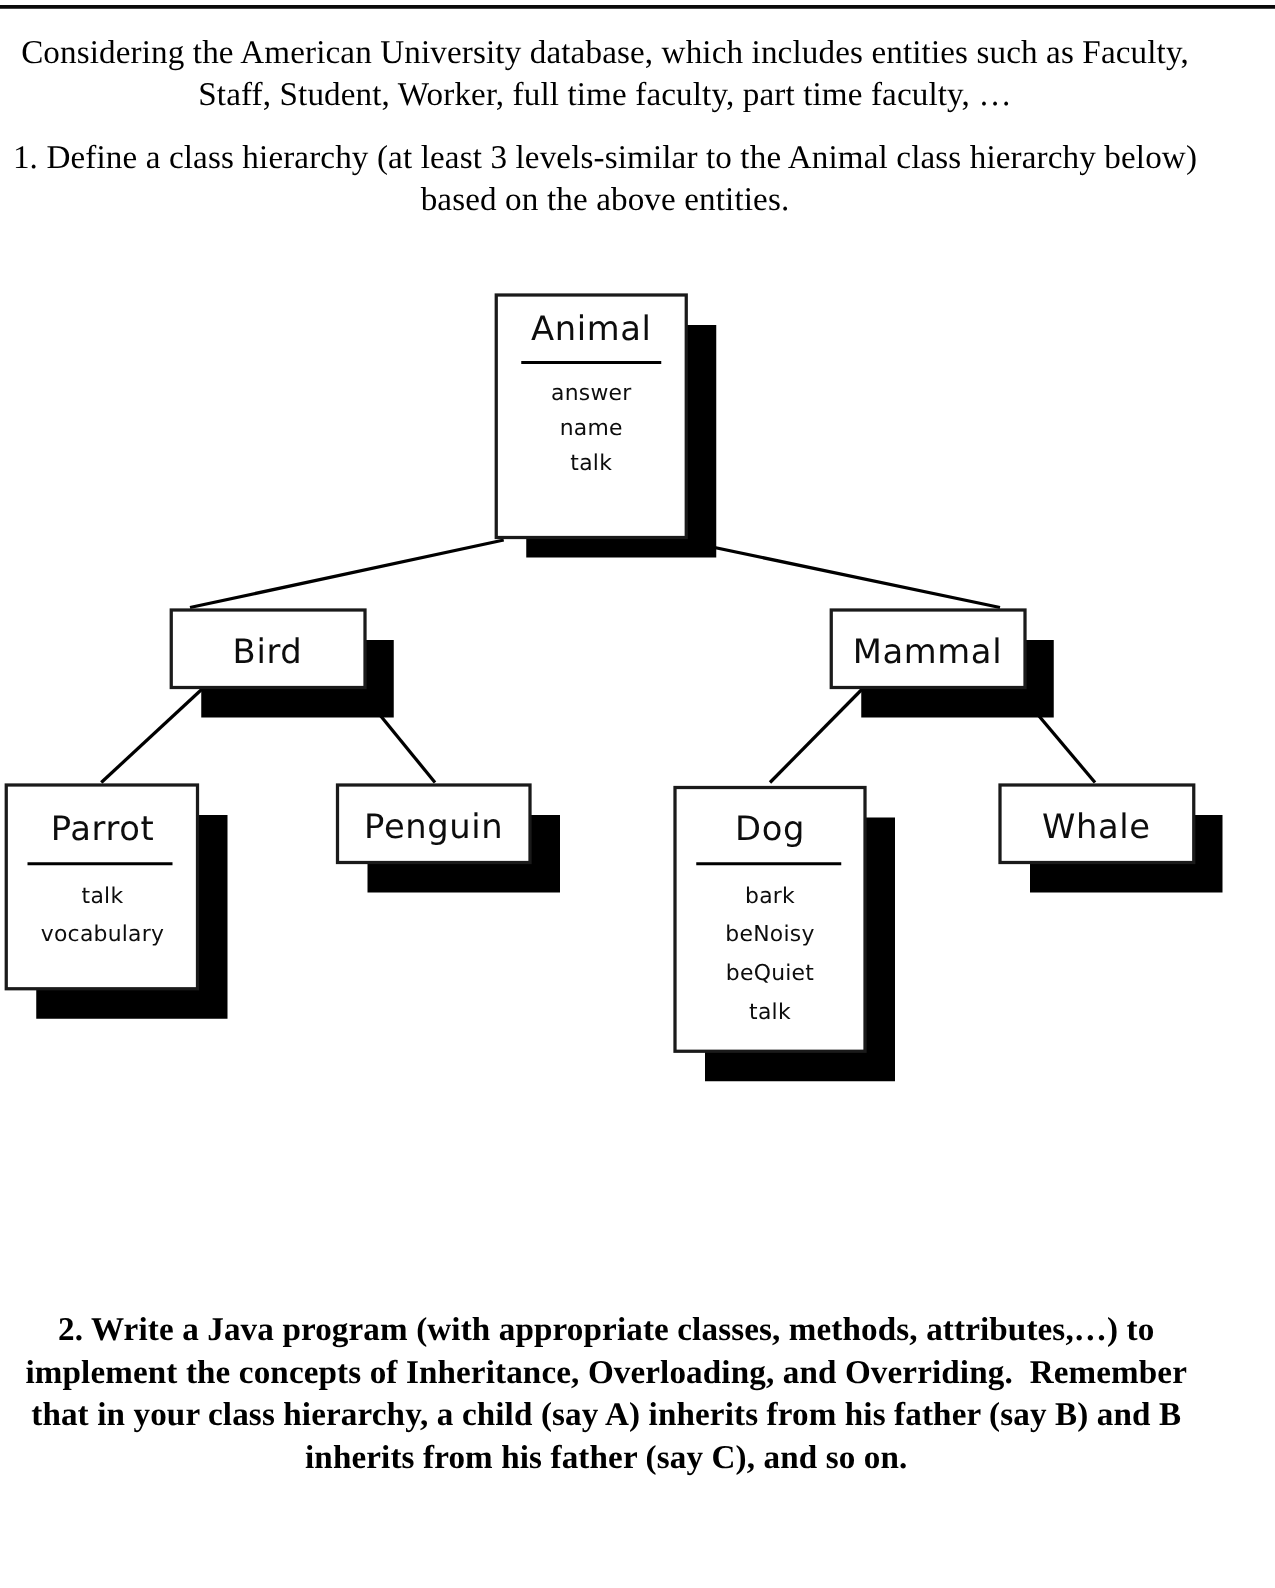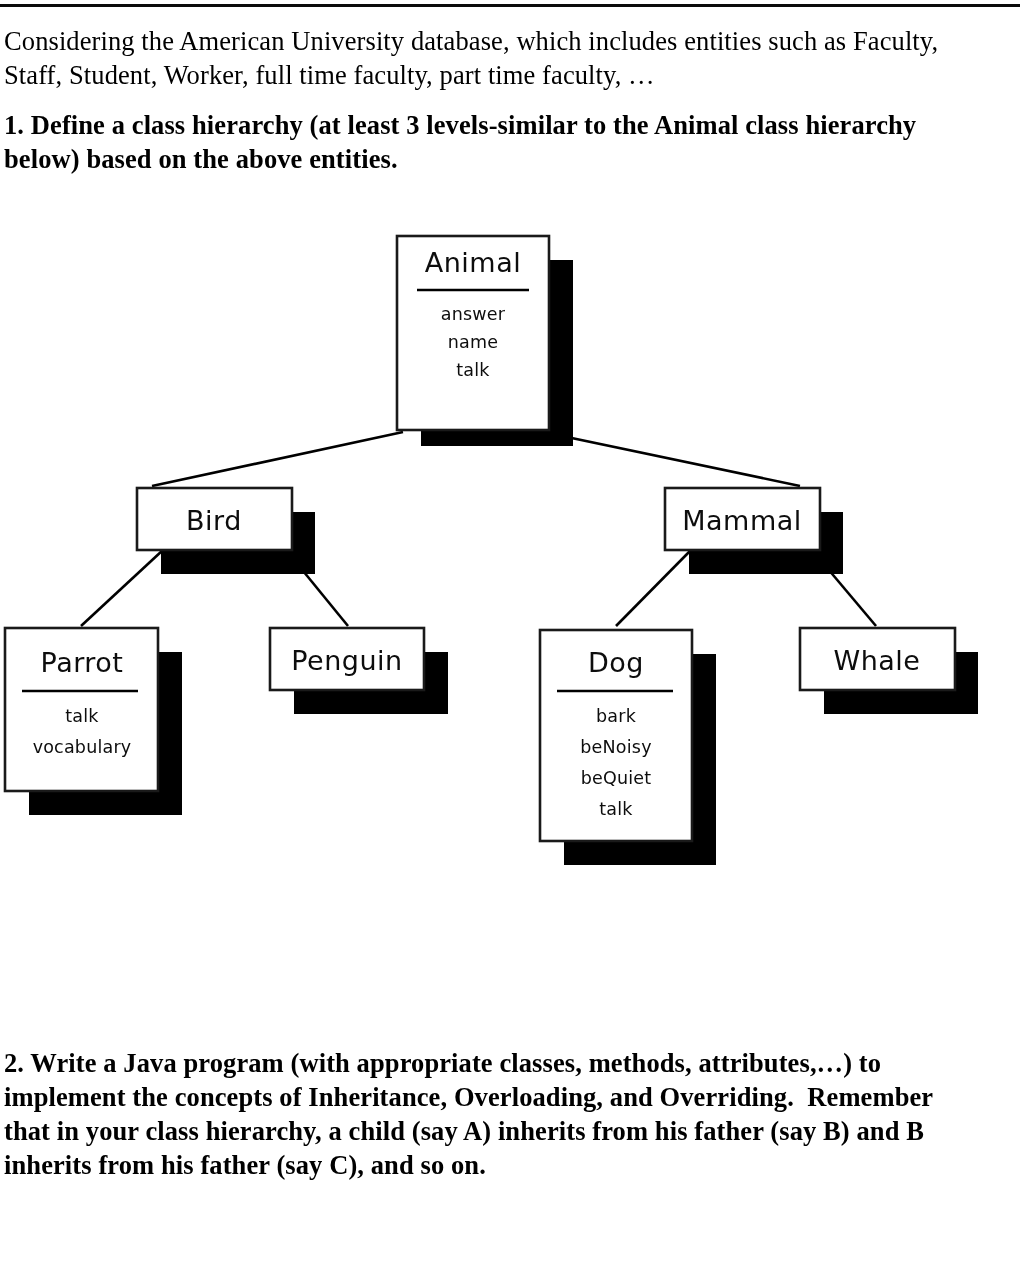--- a/index.html
+++ b/index.html
@@ -25,26 +25,26 @@
     background: #0a0a0a;
   }
 
   .prose {
     position: absolute;
     left: 4px;
     width: 960px;
     font-size: 26.5px;
     line-height: 34px;
     letter-spacing: 0.1px;
-    text-align: left;
+    text-align: center;
     white-space: pre-wrap;
   }
 
   #intro-paragraph { top: 24px; }
-  #question-one    { top: 108px; font-weight: bold; }
+  #question-one    { top: 108px; }
   #question-two    { top: 1046px; width: 962px; font-weight: bold; }
 
   .diagram-wrap {
     position: absolute;
     left: 0;
     top: 210px;
     width: 1020px;
     height: 700px;
   }
   svg.diagram { display: block; }

